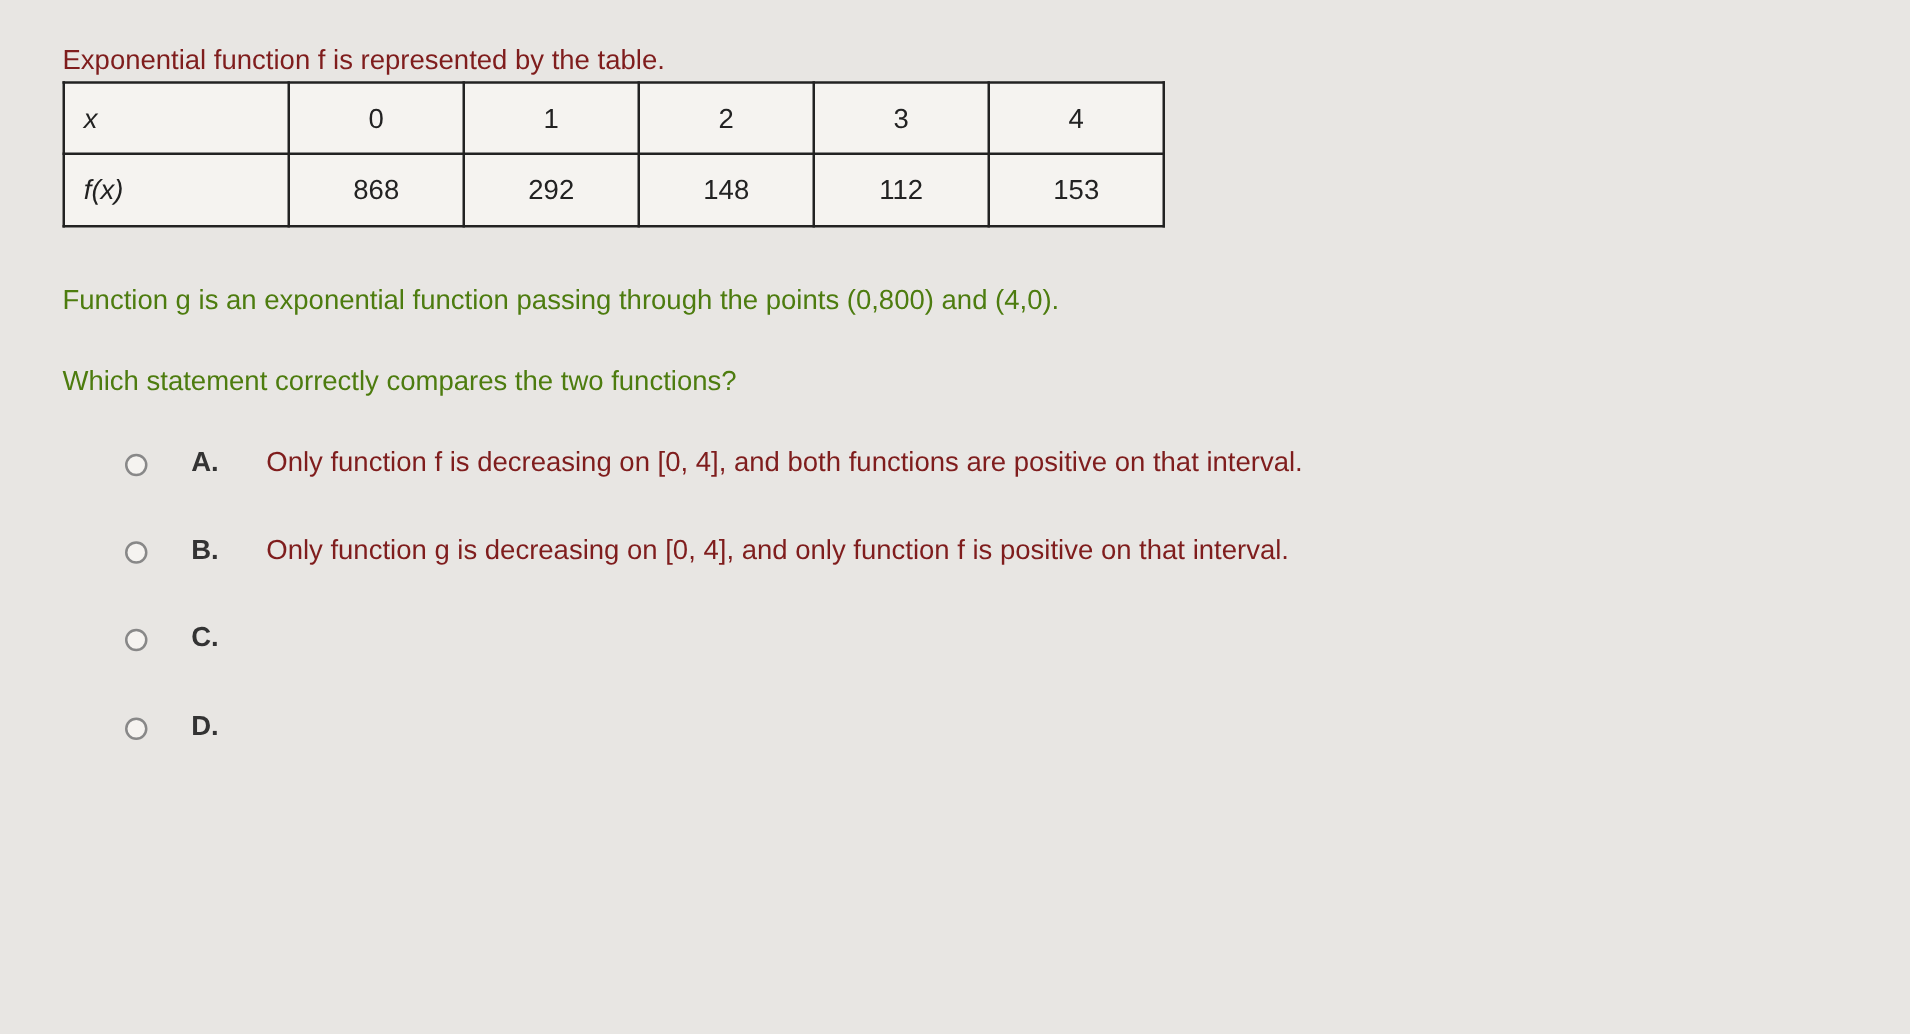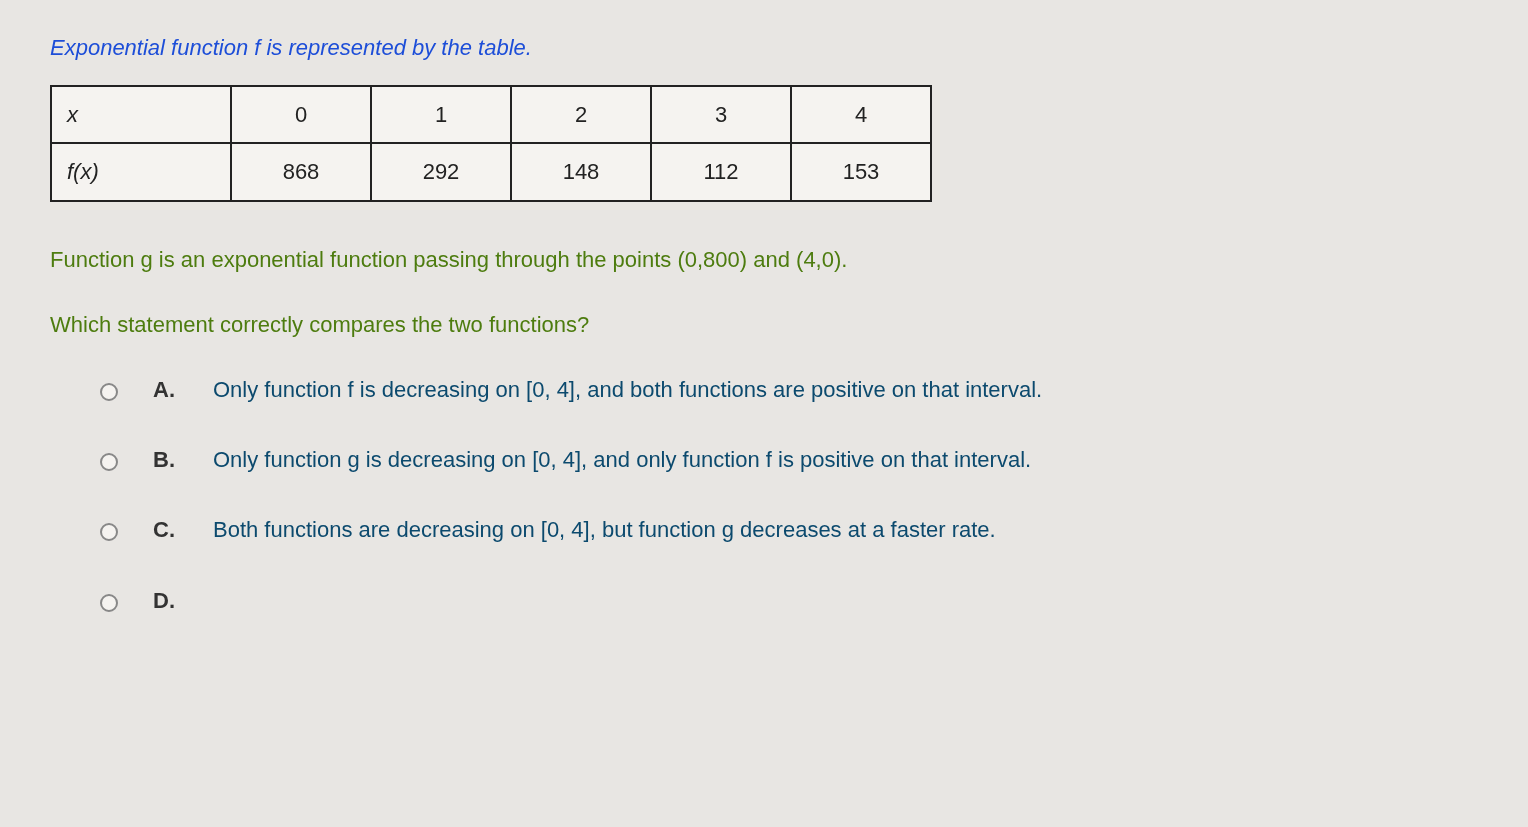--- a/index.html
+++ b/index.html
@@ -9,23 +9,21 @@
     }
     body {
       font-family: Arial, Helvetica, sans-serif;
       background: #e8e6e3;
       padding: 30px 50px;
       color: #222;
       font-size: 22px;
       line-height: 1.6;
     }
     .question-intro {
-      margin-bottom: 20px;
-      color: #1d4ed8;
-      font-style: italic;
+      color: #7f1d1d;
     }
     table {
       border-collapse: collapse;
       margin-bottom: 40px;
       background: #f5f3f0;
     }
     td, th {
       border: 2px solid #222;
       padding: 10px 20px;
       text-align: center;
@@ -61,21 +59,21 @@
       position: relative;
       top: 4px;
       background: #f5f3f0;
     }
     .option-letter {
       font-weight: bold;
       min-width: 25px;
       color: #333;
     }
     .option-text {
-      color: #0c4a6e;
+      color: #7f1d1d;
     }
   </style>
 </head>
 <body>
 
 <p class="question-intro">Exponential function f is represented by the table.</p>
 
 <table>
   <tbody>
       <tr>
@@ -111,21 +109,20 @@
 
   <div class="option-row">
     <span class="radio"></span>
     <span class="option-letter">B.</span>
     <span class="option-text">Only function g is decreasing on [0, 4], and only function f is positive on that interval.</span>
   </div>
 
   <div class="option-row">
     <span class="radio"></span>
     <span class="option-letter">C.</span>
-    <span class="option-text">Both functions are decreasing on [0, 4], but function g decreases at a faster rate.</span>
   </div>
 
   <div class="option-row">
     <span class="radio"></span>
     <span class="option-letter">D.</span>
   </div>
 
 </div>
 
 </body></html>

